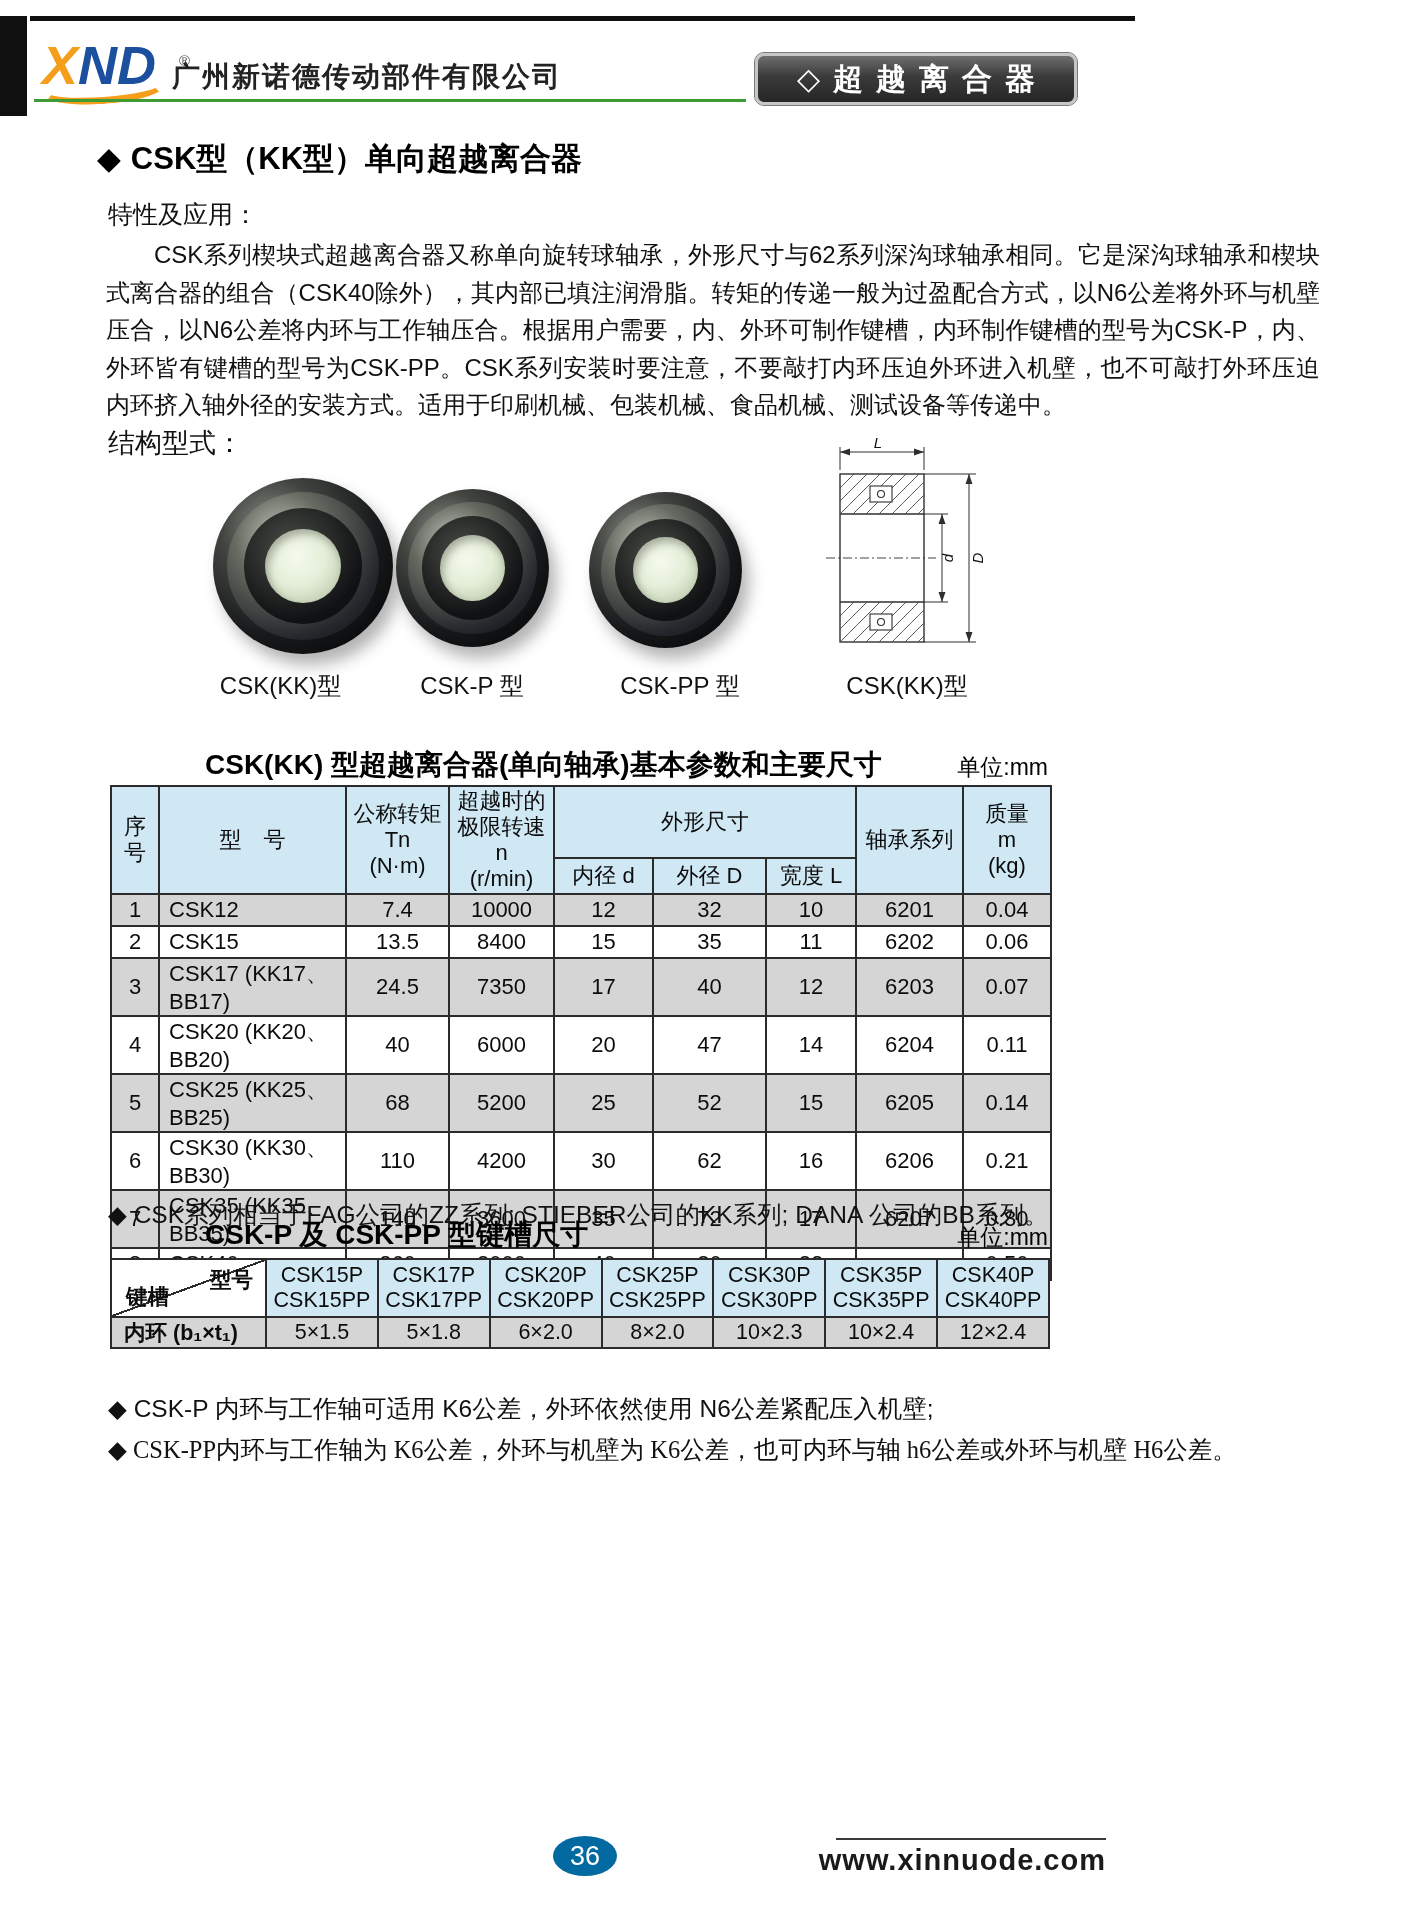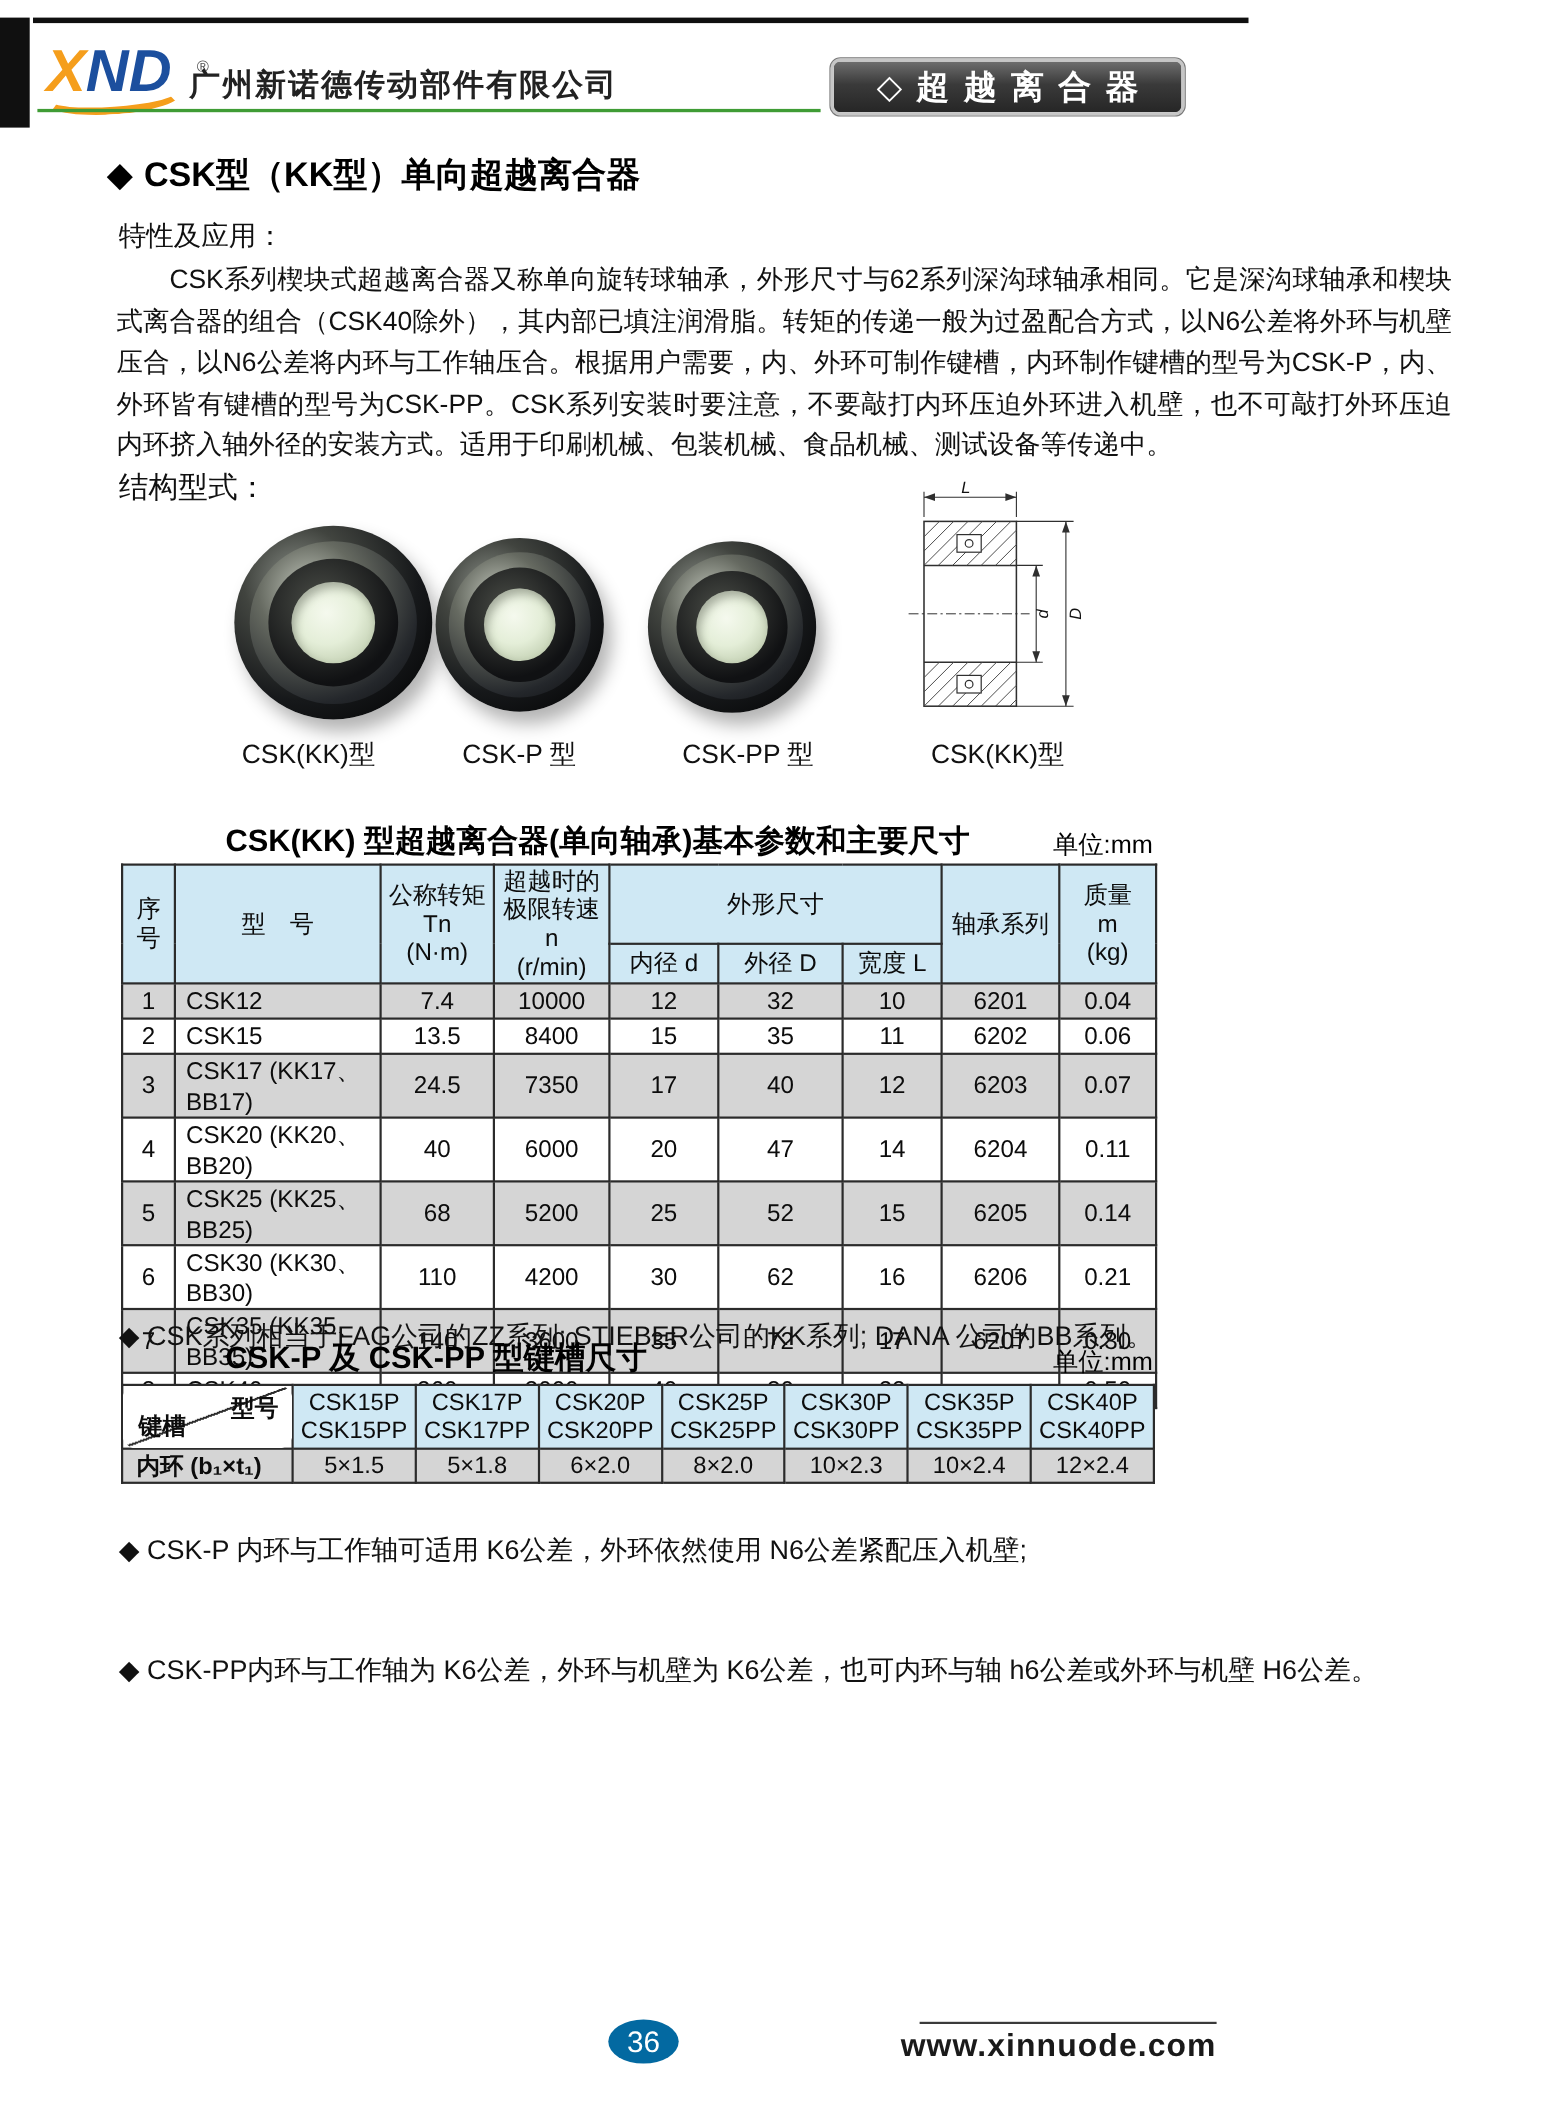--- a/index.html
+++ b/index.html
@@ -64,30 +64,30 @@
   .t1 tbody tr.w td { background:#ffffff; }
   .t1 td.model { text-align:left; padding-left:9px; }
   .pre { white-space:pre-line; line-height:1.18; }
   .note-1 { position:absolute; left:108px; top:1166px; font-size:24.5px; color:#111;margin-top:32px; }
   .tbl-title-2 { position:absolute; left:205px; top:1216px; font-size:28px; font-weight:600; color:#000; }
   .unit-2 { position:absolute; left:948px; top:1222px; width:100px; text-align:right; font-size:23px; color:#000; }
   .t2 { position:absolute; left:110px; top:1258px; width:940px; }
   .t2 th, .t2 td { border:2px solid #2b2b2b; text-align:center; vertical-align:middle; font-size:21.5px; color:#0c0c0c; font-weight:400; }
   .t2 thead th { background:#cfe8f4; height:58px; }
   .t2 th.corner { position:relative; background-color:#ffffff;
-    background-image:linear-gradient(to bottom right, transparent calc(50% - 1px), #2b2b2b calc(50% - 1px), #2b2b2b calc(50% + 1px), transparent calc(50% + 1px));border-radius:14px; }
+    background-image:linear-gradient(to bottom right, transparent calc(50% - 1px), #2b2b2b calc(50% - 1px), #2b2b2b calc(50% + 1px), transparent calc(50% + 1px)); }
   .t2 .c-top { position:absolute; top:5px; right:12px; font-weight:600; }
   .t2 .c-bottom { position:absolute; bottom:5px; left:14px; font-weight:600; }
   .t2 tbody tr { height:29px; }
   .t2 tbody tr.g td { background:#d5d5d5; }
   .t2 tbody tr.w td { background:#eeeeee; }
   .t2 td.rowlabel { text-align:left; padding-left:12px; font-weight:700;margin-top:48px; }
   .note-line { position:absolute; left:108px; font-size:24.5px; color:#111; }
   .note-a { top:1392px; }
-  .note-b { top:1501px; }
+  .note-b { top:1433px;font-family:Liberation Serif, serif; }
   
   .page-num { position:absolute; left:553px; top:1836px; width:64px; height:40px; border-radius:50%;
     background:#0369a1; color:#fff; font-size:27px; display:flex; align-items:center; justify-content:center; }
   .site-rule { position:absolute; left:836px; top:1838px; width:270px; height:2px; background:#3a3a3a; }
   .website { position:absolute; left:756px; top:1844px; width:350px; text-align:right; font-size:29px; font-weight:700; letter-spacing:1px; color:#1a1a1a; }
   
   .drawing text { font-size:15px; font-style:italic; fill:#111; }
 </style>
 </head>
 <body>

